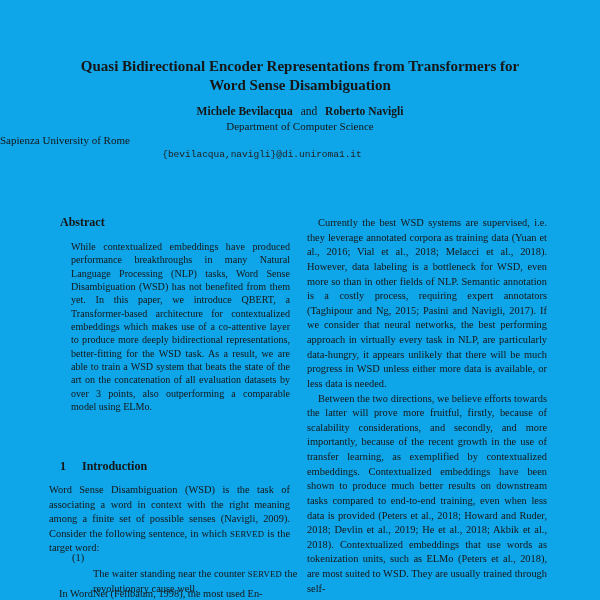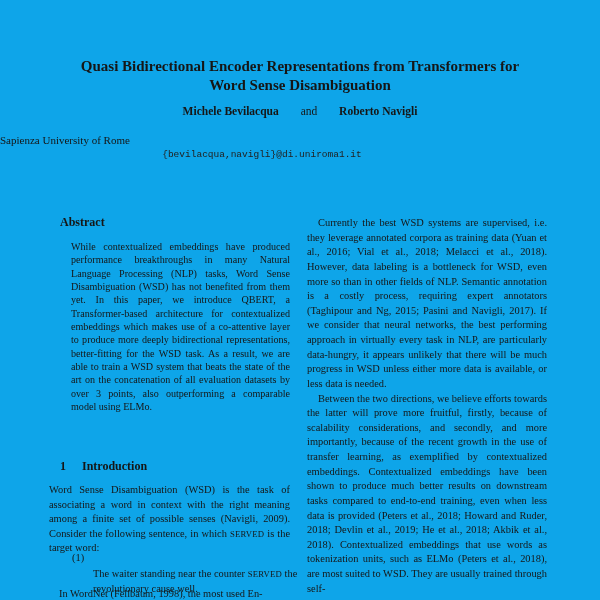--- a/index.html
+++ b/index.html
@@ -16,21 +16,21 @@
   
   .title {
     position: absolute; top: 57px; left: 60px; width: 480px;
     text-align: center; font-weight: bold; font-size: 15px; line-height: 19px;
   }
   .authors {
     position: absolute; top: 105px; left: 0; width: 600px;
     text-align: center; font-size: 11.5px;
   }
   .authors .name { font-weight: bold; }
-  .authors .conj { font-weight: normal; margin: 0 19px; }
+  .authors .conj { font-weight: normal; margin: 0 5px; }
   .affil-dept {
     position: absolute; top: 120px; left: 0; width: 600px;
     text-align: center; font-size: 11px;
   }
   .affil-univ {
     position: absolute; top: 134px; left: 0; width: 600px;
     font-size: 11px;
   }
   .email {
     position: absolute; top: 149px; left: 0; width: 524px;
@@ -84,20 +84,21 @@
     <span>Quasi Bidirectional Encoder Representations from Transformers for</span><br>
     <span>Word Sense Disambiguation</span>
   </div>
 
   <div class="authors">
     <span class="name">Michele Bevilacqua</span>
     <span class="conj">and</span>
     <span class="name">Roberto Navigli</span>
   </div>
 
+  <div class="affil-dept">Department of Computer Science</div>
   <div class="affil-univ">Sapienza University of Rome</div>
   <div class="email">{bevilacqua,navigli}@di.uniroma1.it</div>
 
   <div class="abstract-heading">Abstract</div>
   <div class="abstract-body">While contextualized embeddings have produced performance breakthroughs in many Natural Language Processing (NLP) tasks, Word Sense Disambiguation (WSD) has not benefited from them yet. In this paper, we introduce QBERT, a Transformer-based architecture for contextualized embeddings which makes use of a co-attentive layer to produce more deeply bidirectional representations, better-fitting for the WSD task. As a result, we are able to train a WSD system that beats the state of the art on the concatenation of all evaluation datasets by over 3 points, also outperforming a comparable model using ELMo.</div>
 
   <div class="section-heading">
     <span class="sec-num">1</span>
     <span>Introduction</span>
   </div>

